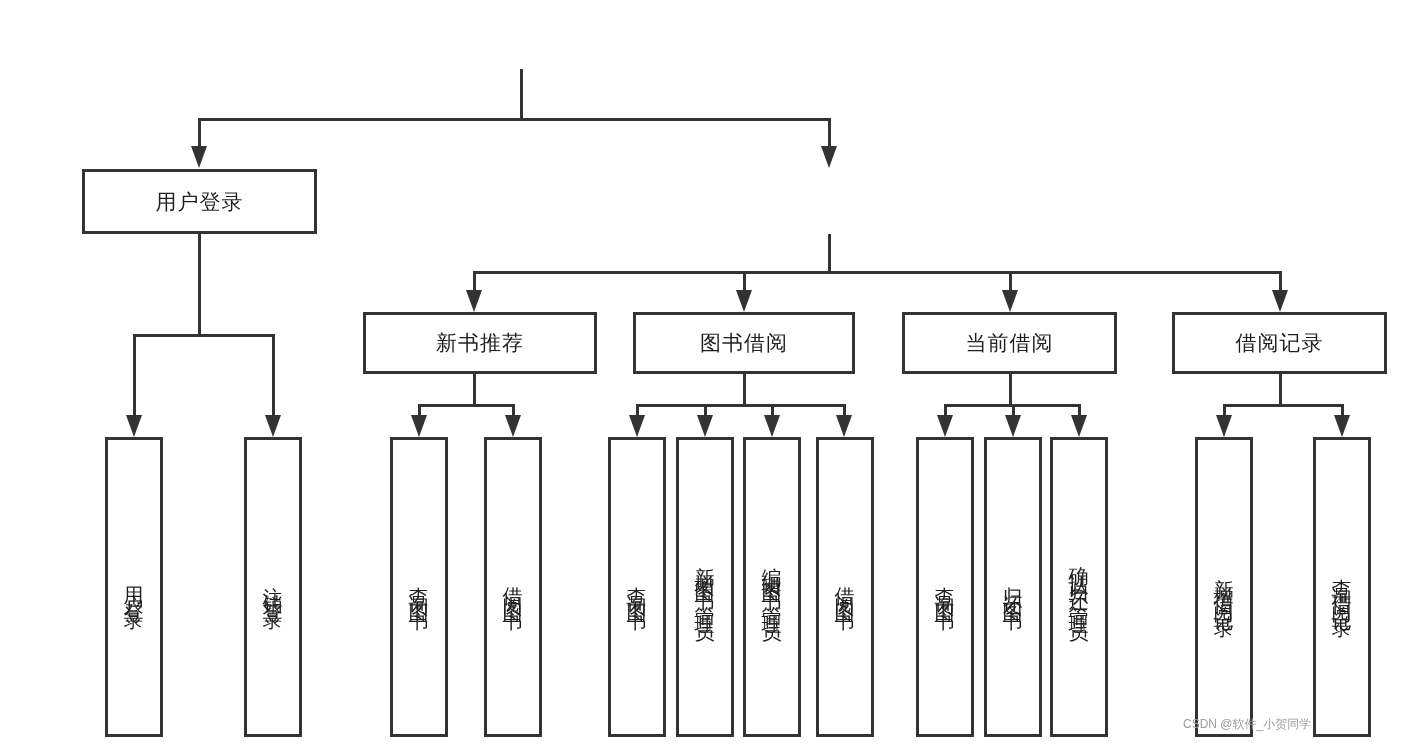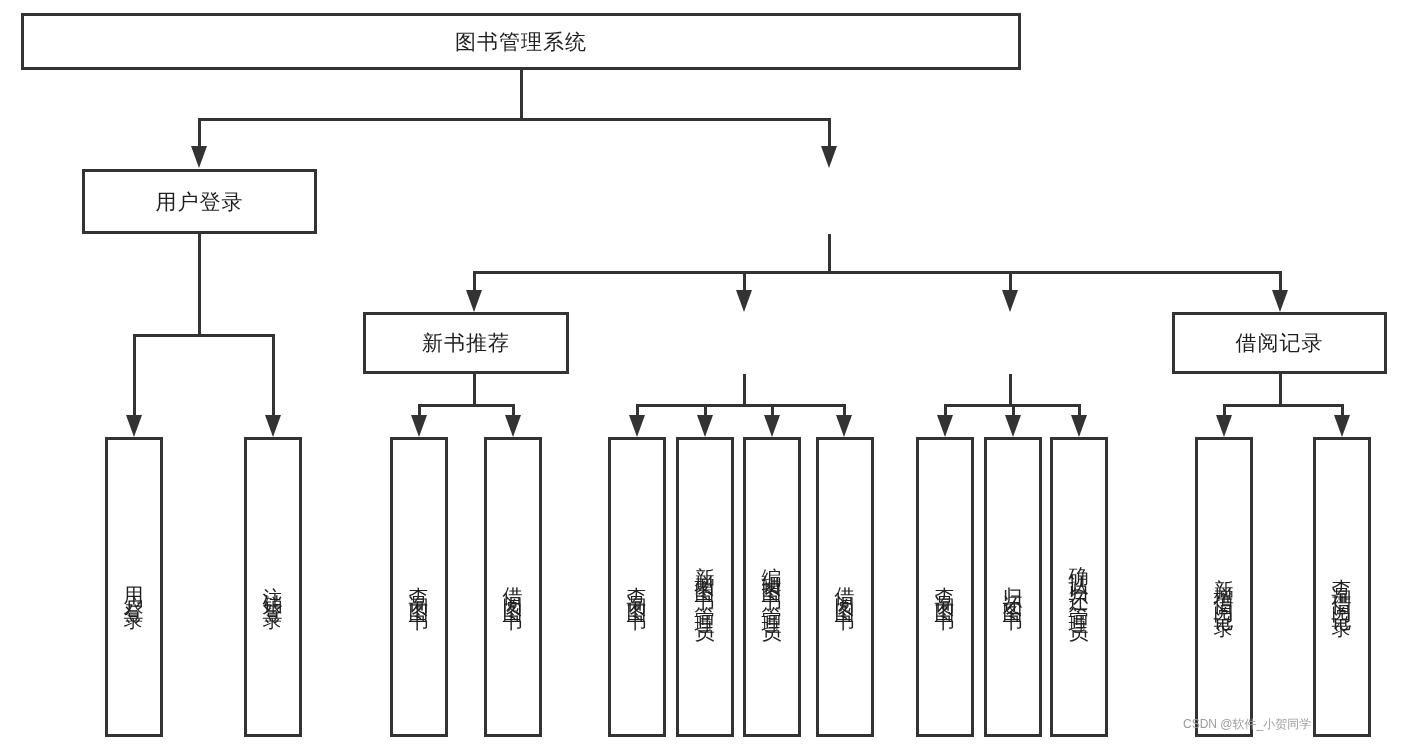--- a/index.html
+++ b/index.html
@@ -69,23 +69,20 @@
     color: var(--watermark);
     white-space: nowrap;
     z-index: 5;
   }
 </style>
 </head>
 <body>
 
 <div class="stage">
 
-  <div class="box" style="left:21px;top:13px;width:1000px;height:57px">
-    <span class="hlabel">图书管理系统</span>
-  </div>
 
   <div class="vline" style="left:520px;top:69px;height:51px"></div>
   <div class="hline" style="left:198px;top:118px;width:633px"></div>
   <div class="vline" style="left:198px;top:118px;height:32px"></div>
   <div class="vline" style="left:828px;top:118px;height:32px"></div>
   <div class="ah" style="left:191px;top:146px"></div>
   <div class="ah" style="left:821px;top:146px"></div>
 
   <div class="box" style="left:82px;top:169px;width:235px;height:65px">
     <span class="hlabel">用户登录</span>
@@ -102,22 +99,28 @@
   <div class="hline" style="left:473px;top:271px;width:809px"></div>
   <div class="vline" style="left:473px;top:271px;height:24px"></div>
   <div class="vline" style="left:743px;top:271px;height:24px"></div>
   <div class="vline" style="left:1009px;top:271px;height:24px"></div>
   <div class="vline" style="left:1279px;top:271px;height:24px"></div>
   <div class="ah" style="left:466px;top:290px"></div>
   <div class="ah" style="left:736px;top:290px"></div>
   <div class="ah" style="left:1002px;top:290px"></div>
   <div class="ah" style="left:1272px;top:290px"></div>
 
-  <div class="box" style="left:363px;top:312px;width:206px;height:62px">
+  <div class="box" style="left:363px;top:312px;width:234px;height:62px">
     <span class="hlabel">新书推荐</span>
+  </div>
+  <div class="box" style="left:633px;top:312px;width:222px;height:62px">
+    <span class="hlabel">图书借阅</span>
+  </div>
+  <div class="box" style="left:902px;top:312px;width:215px;height:62px">
+    <span class="hlabel">当前借阅</span>
   </div>
   <div class="box" style="left:1172px;top:312px;width:215px;height:62px">
     <span class="hlabel">借阅记录</span>
   </div>
 
   <div class="vline" style="left:473px;top:374px;height:33px"></div>
   <div class="vline" style="left:743px;top:374px;height:33px"></div>
   <div class="vline" style="left:1009px;top:374px;height:33px"></div>
   <div class="vline" style="left:1279px;top:374px;height:33px"></div>
 

